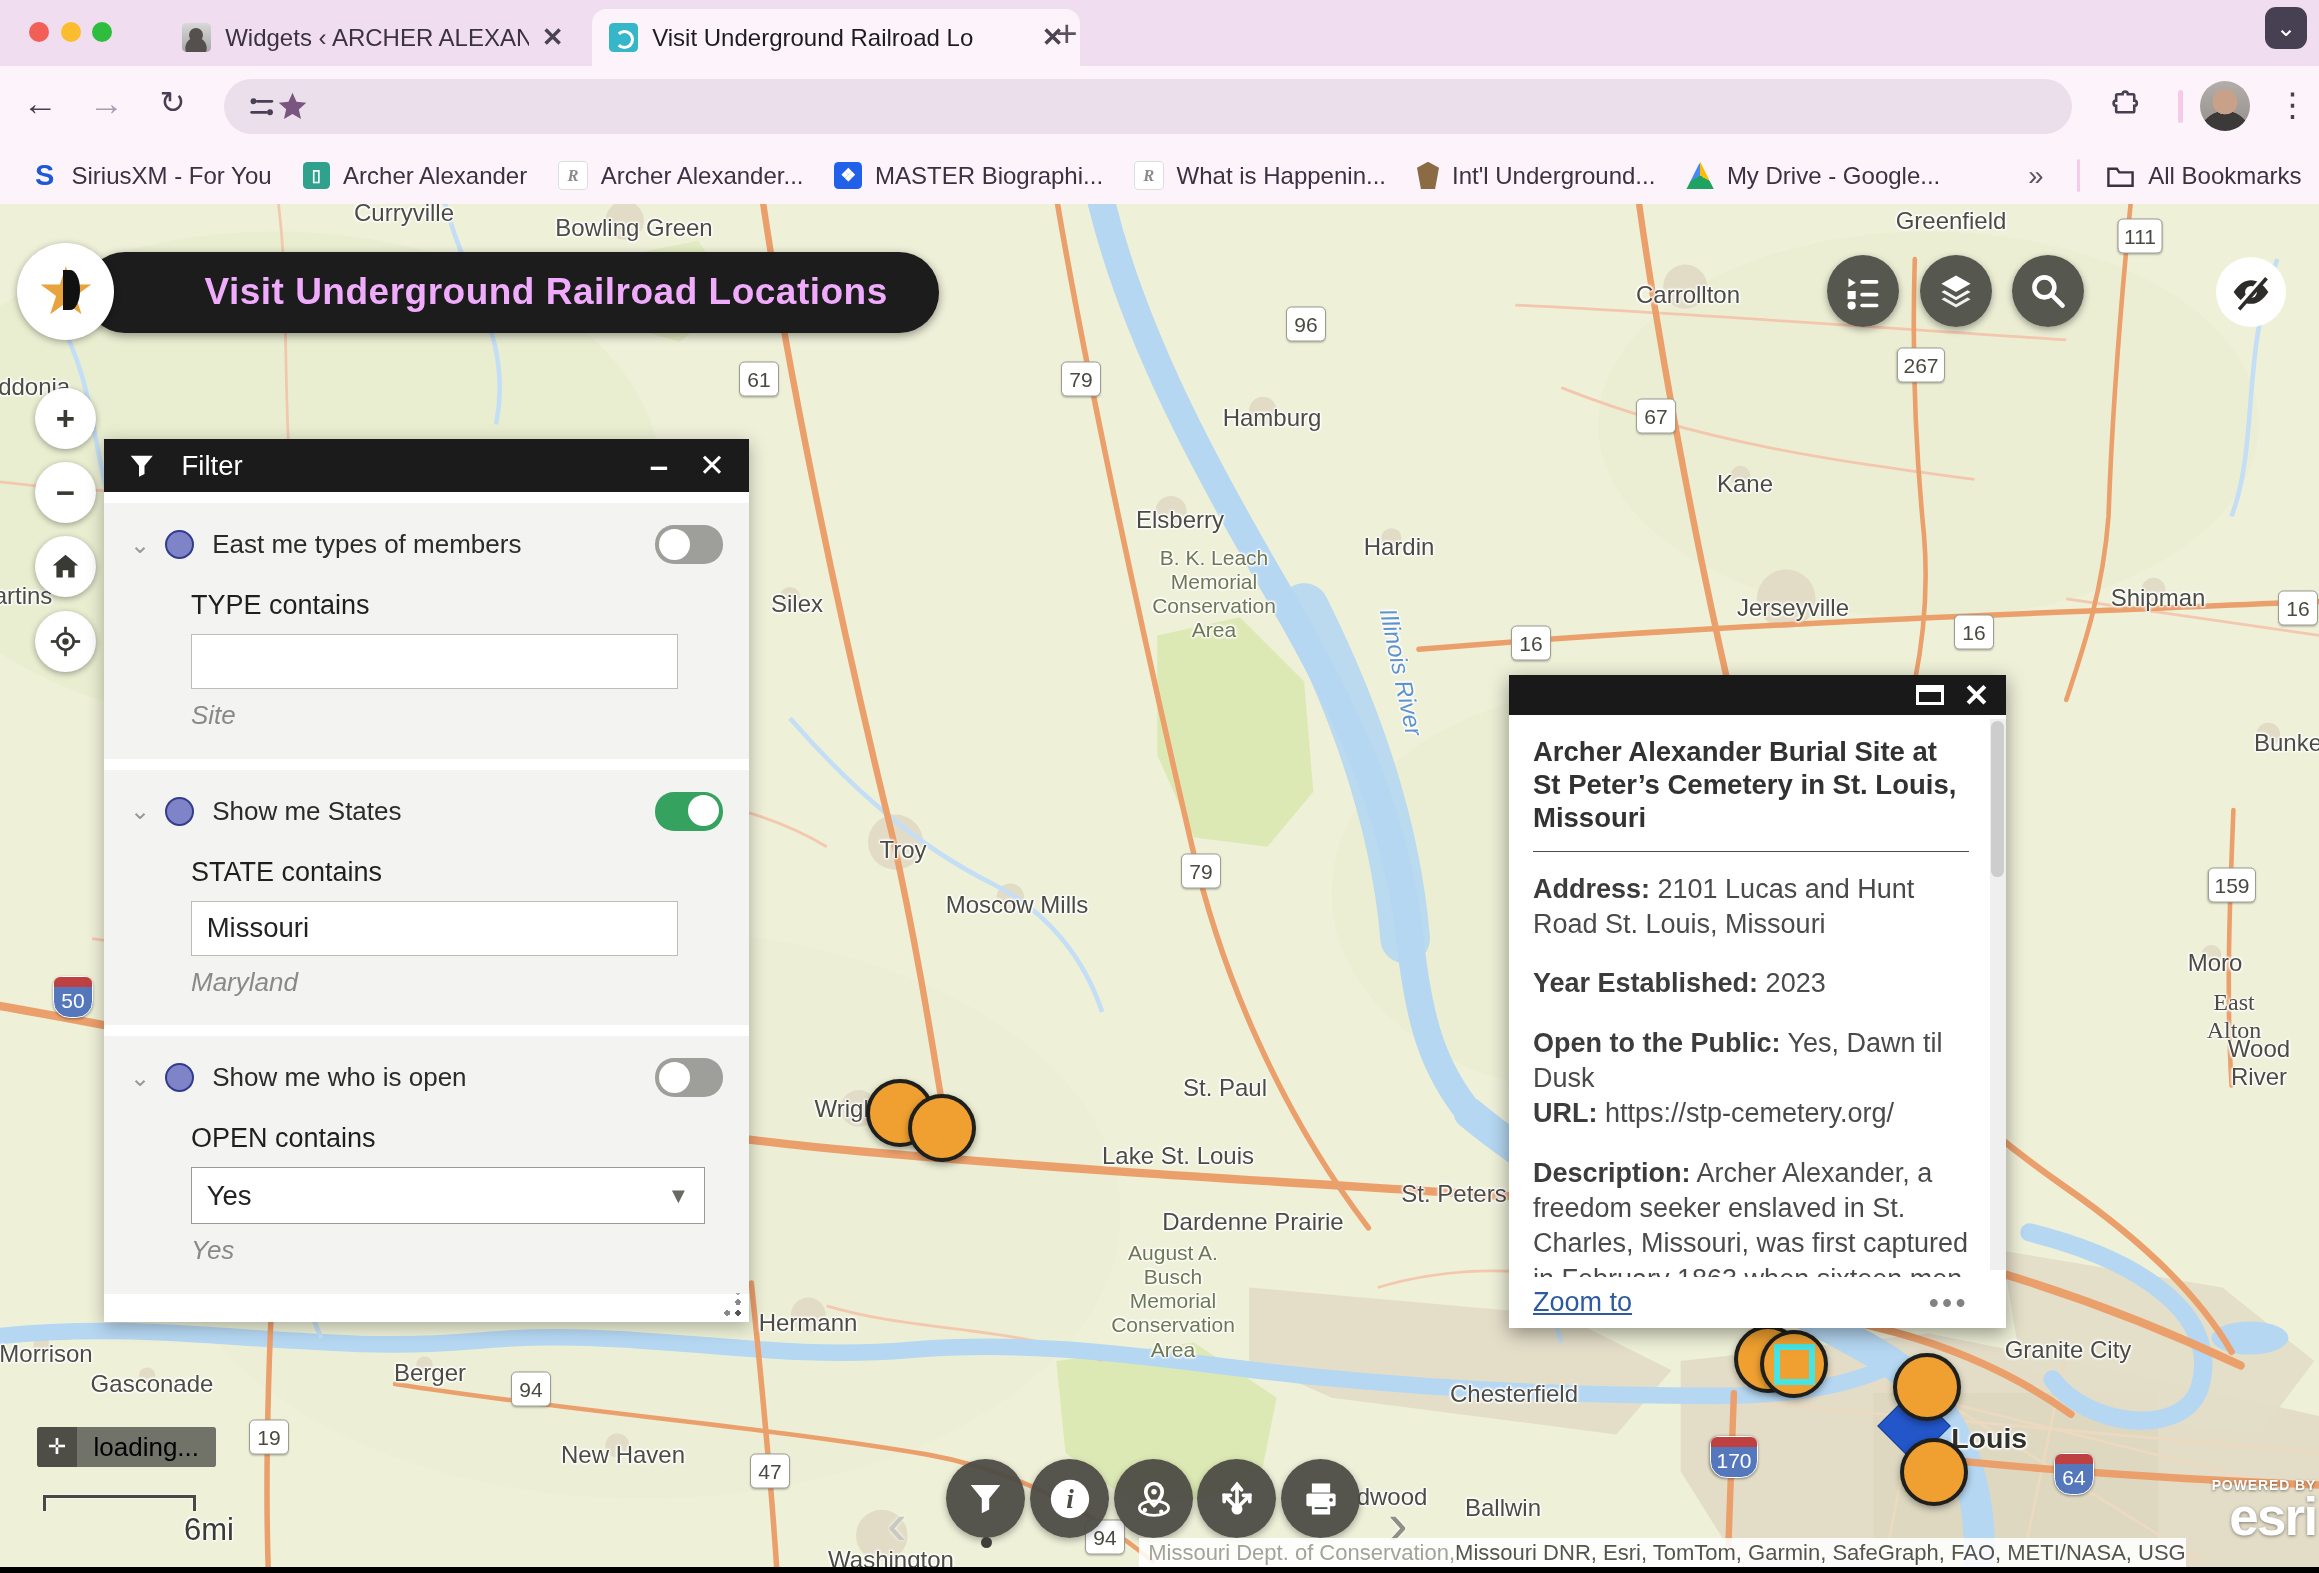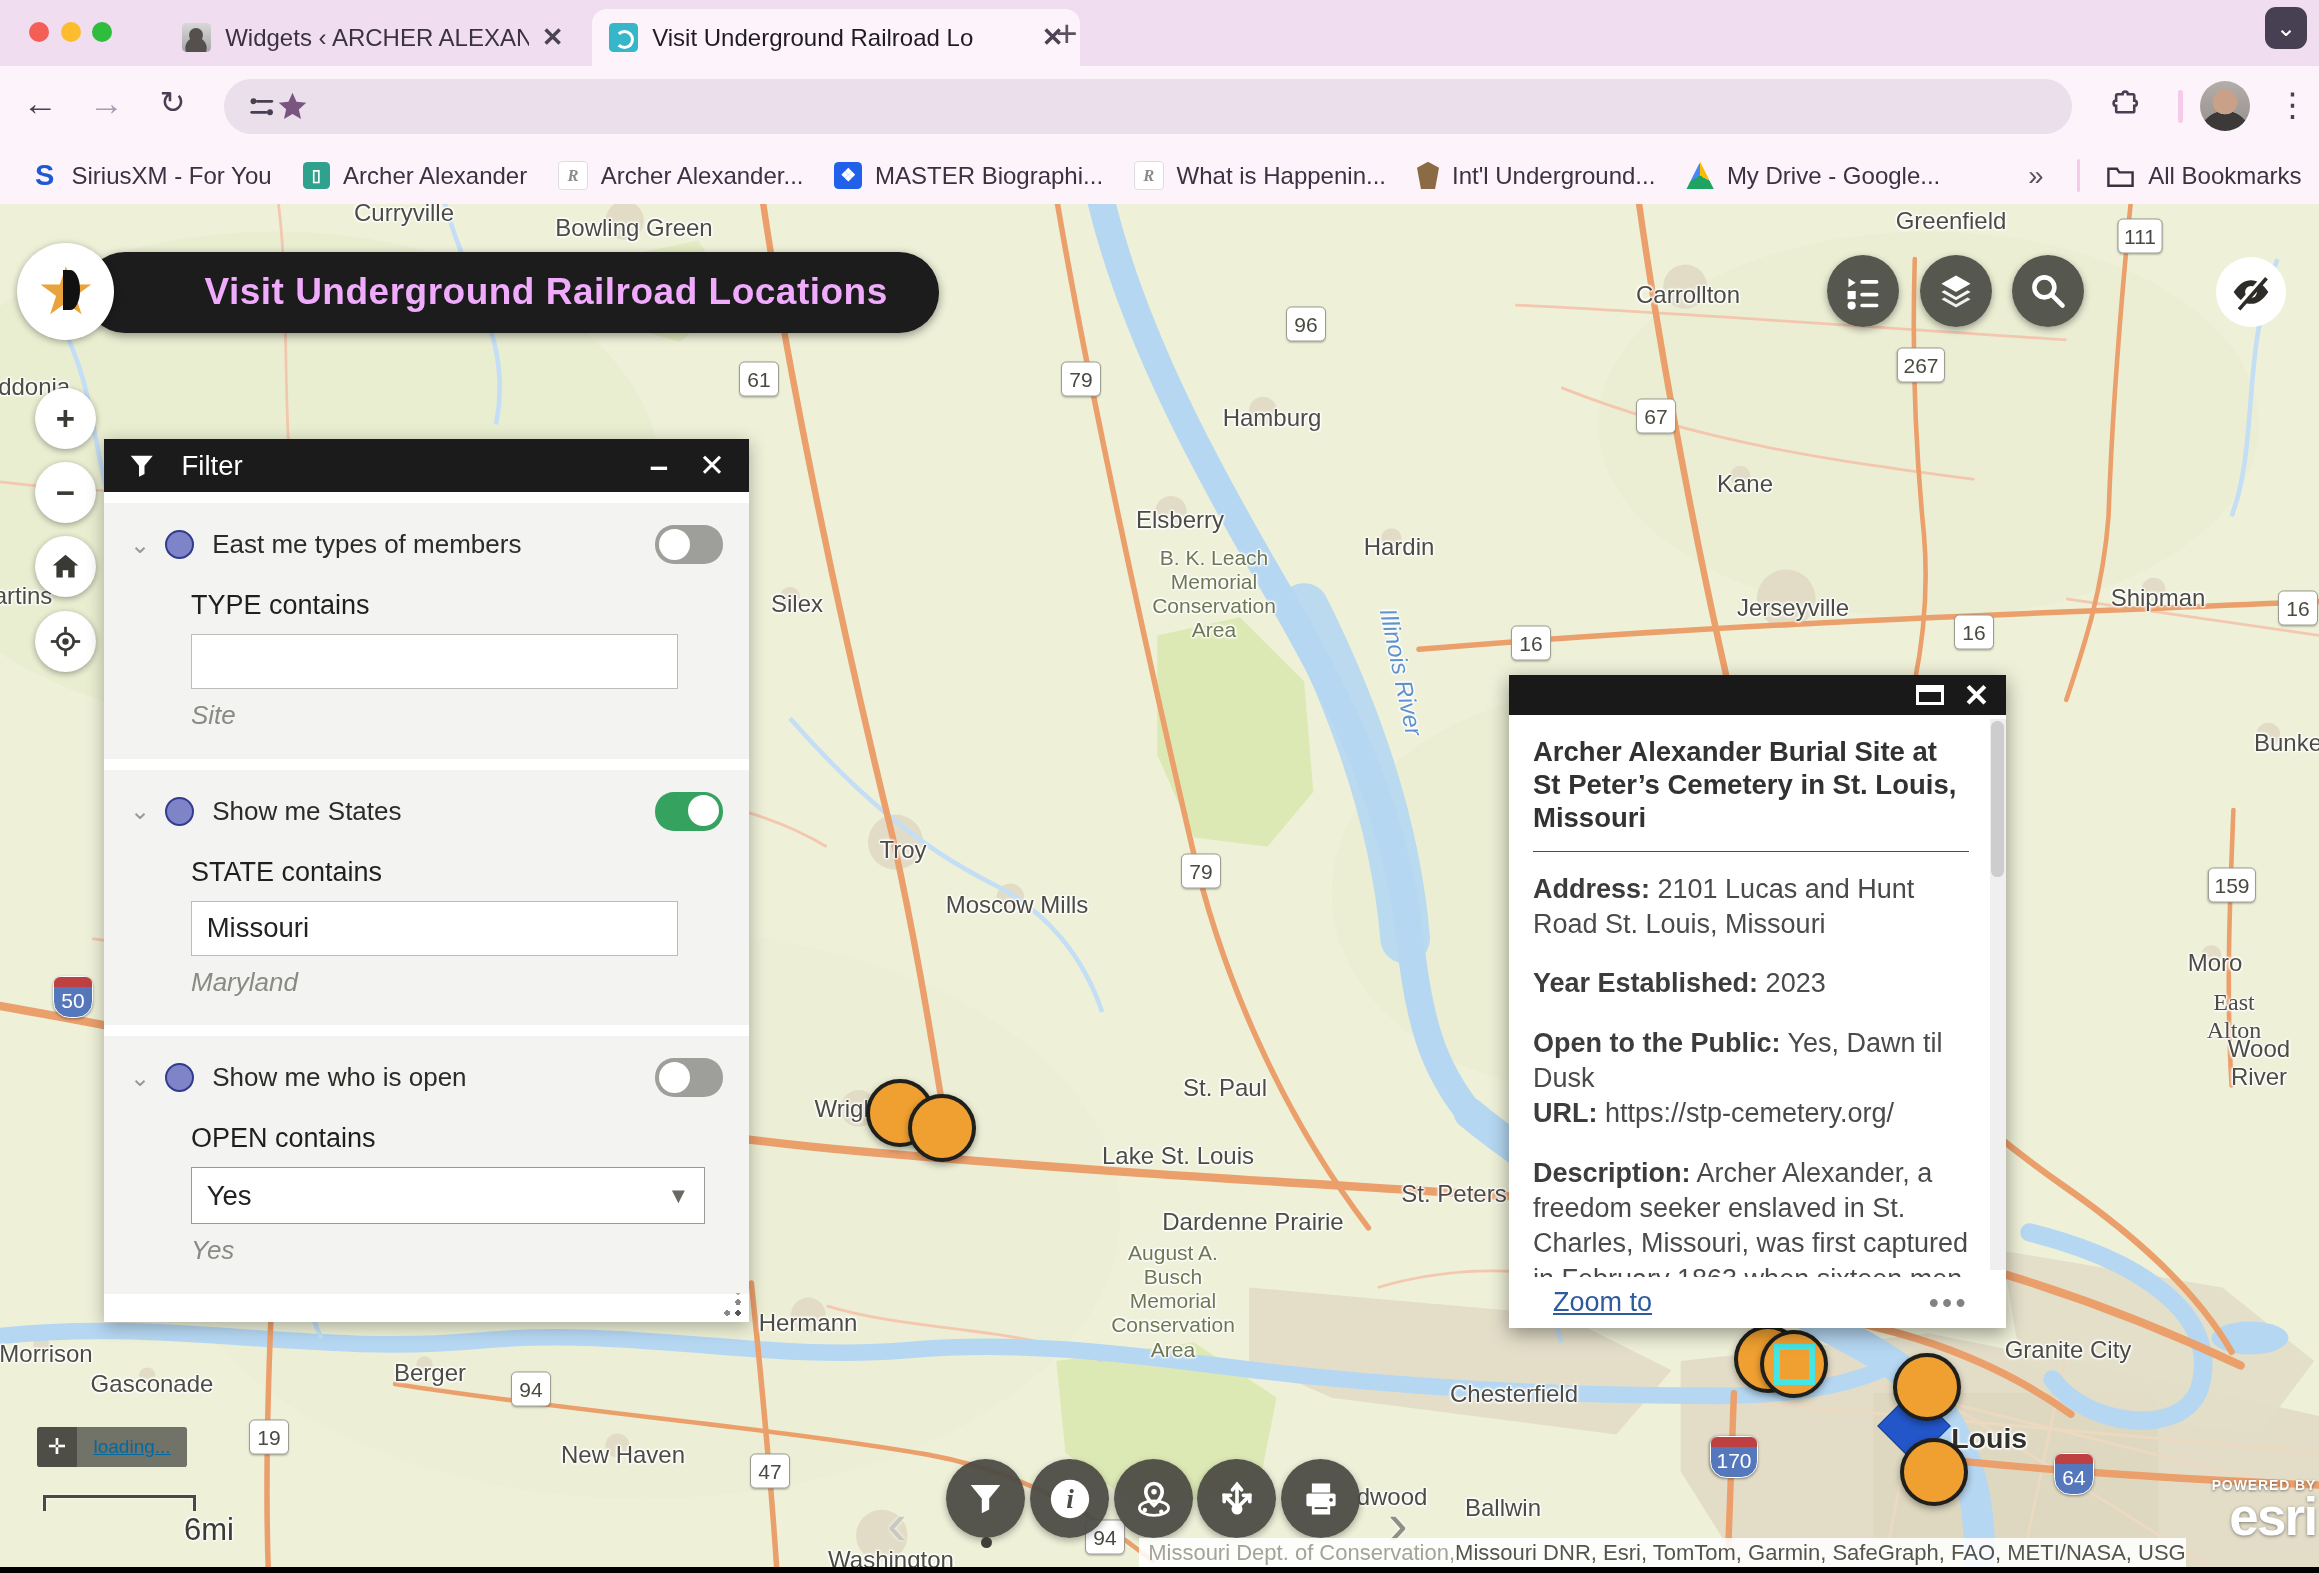--- a/index.html
+++ b/index.html
@@ -129,34 +129,34 @@
   #pp-max{width:27.5px;height:20px;border:3.7px solid #fff;border-top-width:7.3px;box-sizing:border-box;margin-right:20px;}
   #pp-close{color:#fff;font-size:31px;font-weight:bold;margin-right:16.5px;line-height:1;}
   #pp-body{position:absolute;top:40px;bottom:0;left:0;right:0;overflow:hidden;padding:20px 37px 0 24px;box-sizing:border-box;}
   #pp-title{font-size:27.5px;font-weight:700;color:#323232;line-height:1.2;}
   #pp-hr{border:none;border-top:1.8px solid #4c4c4c;margin:16.5px 0 20px 0;}
   .pp-field{font-size:27px;color:#4a4a4a;line-height:1.31;}
   .pp-field b{color:#3c3c3c;}
   .gap{margin-top:24px;}
   #pp-scroll{position:absolute;right:0;top:44px;width:16.5px;height:551px;background:#efefef;z-index:3;}
   #pp-thumb{position:absolute;top:1.8px;left:1.8px;width:13px;height:156px;background:#cdcdcd;border-radius:6.4px;}
-  #pp-footer{position:absolute;left:0;right:0;bottom:0;height:51px;background:#fff;z-index:4;display:flex;align-items:center;padding-left:20px;}
+  #pp-footer{position:absolute;left:0;right:0;bottom:0;height:51px;background:#fff;z-index:4;display:flex;align-items:center;}
   #pp-zoomto{font-size:27px;color:#2e5b9e;text-decoration:underline;margin-left:24px;}
   #pp-dots{margin-left:auto;margin-right:37px;color:#828282;font-size:27.5px;letter-spacing:3.7px;font-weight:bold;}
 
   
   .bt-circle{position:absolute;width:79px;height:79px;border-radius:50%;background:rgba(76,76,70,.95);display:flex;align-items:center;justify-content:center;z-index:15;box-shadow:0 2.8px 7.3px rgba(0,0,0,.3);}
   #bt-left{position:absolute;left:887px;top:1490px;font-size:59px;color:#c9c9c0;z-index:15;text-shadow:0 0 3.7px #fff;}
   #bt-right{position:absolute;left:1388px;top:1490px;font-size:59px;color:#8f8f86;z-index:15;text-shadow:0 0 3.7px #fff;}
   #bt-dot{position:absolute;left:981px;top:1537px;width:11px;height:11px;border-radius:50%;background:#3f3f3a;z-index:15;}
 
   
   #loading{position:absolute;left:37px;top:1427px;height:40px;display:flex;z-index:16;border-radius:2.8px;overflow:hidden;}
   #loading .spin{width:40px;background:rgba(60,60,54,.9);color:#fff;display:flex;align-items:center;justify-content:center;font-size:22px;}
-  #loading .txt{background:rgba(96,96,88,.88);color:#0369a1;font-size:19px;display:flex;align-items:center;padding:0 16.5px;text-decoration:underline;}
+  #loading .txt{background:rgba(96,96,88,.88);color:#000000;font-size:26px;display:flex;align-items:center;padding:0 16.5px;}
   #scalebar{position:absolute;left:43px;top:1495px;width:147px;height:13px;border-top:3.7px solid #4a4a44;border-left:3.7px solid #4a4a44;border-right:3.7px solid #4a4a44;z-index:16;filter:drop-shadow(0 0 1.8px #fff);}
   #scale-label{position:absolute;left:184px;top:1512px;font-size:31px;color:#3b3b36;z-index:16;
     text-shadow:0 0 3.7px #fff,0 0 3.7px #fff,0.9px 0.9px 1.8px #fff,-0.9px -0.9px 1.8px #fff;}
   #attribution{position:absolute;left:1139px;top:1538px;width:1047px;height:30px;background:rgba(255,255,255,.88);z-index:18;
     font-size:22px;color:#55554e;display:flex;align-items:center;padding-left:9.2px;box-sizing:border-box;white-space:nowrap;overflow:hidden;}
   #attribution .light{color:#a3a398;}
   #esri-logo{position:absolute;right:3.7px;top:1477px;z-index:19;text-align:right;color:#fff;}
   #powered-by{font-size:14px;font-weight:bold;letter-spacing:0.9px;text-shadow:0 0.9px 2.8px rgba(0,0,0,.5);}
   #esri-word{font-size:53px;font-weight:bold;line-height:.9;text-shadow:0 0.9px 3.7px rgba(0,0,0,.45);letter-spacing:-1.8px;}
   #bottom-strip{position:absolute;left:0;top:1567px;width:100%;height:7.3px;background:#000;z-index:30;}

